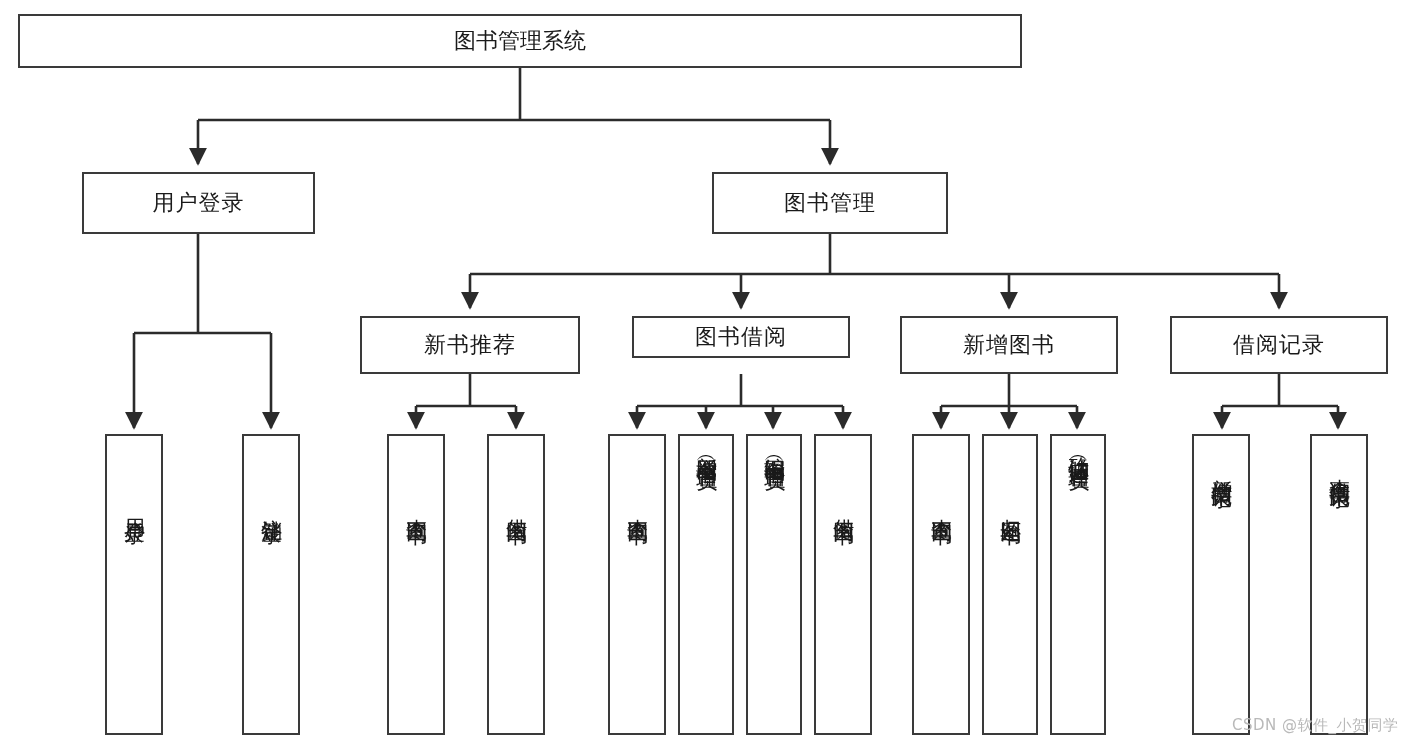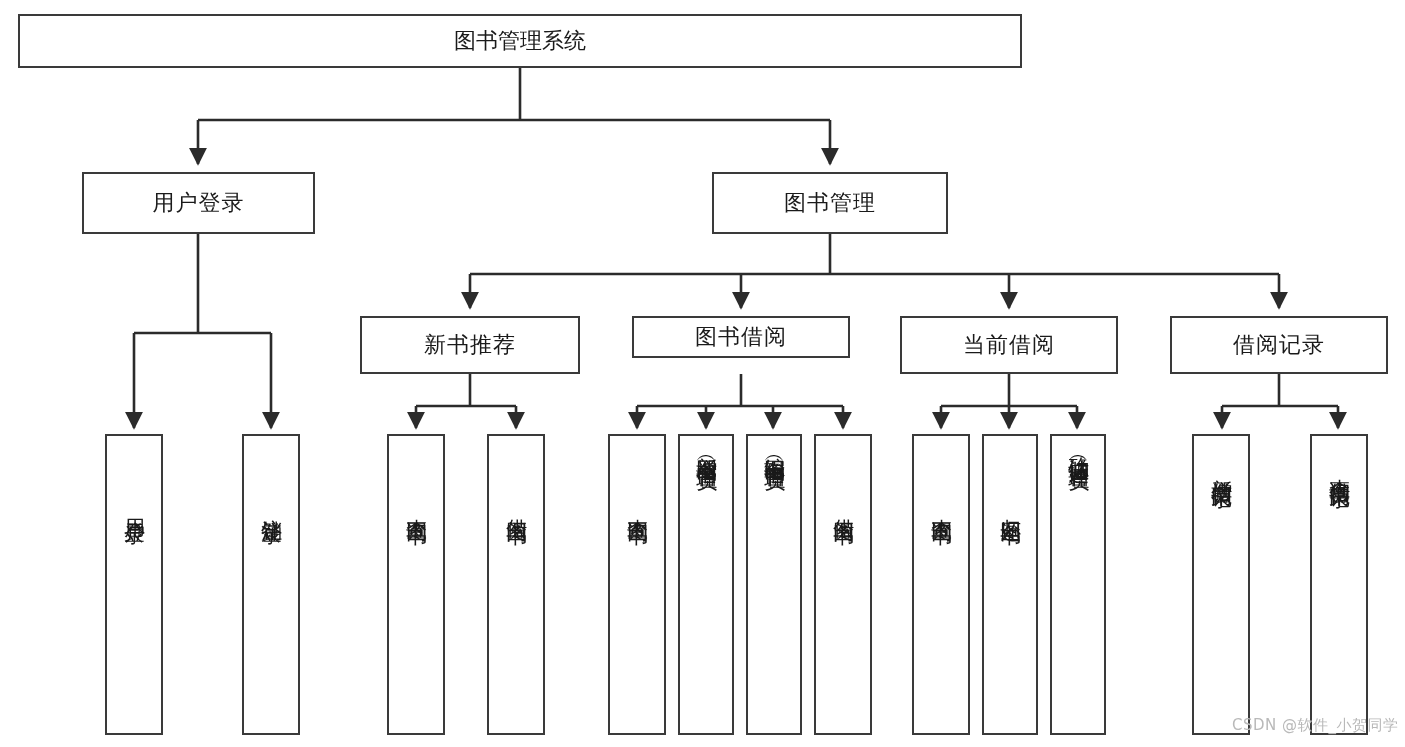--- a/index.html
+++ b/index.html
@@ -134,21 +134,21 @@
     <span>新书推荐</span>
   </div>
 
   <div class="node horiz" style="left:712px; top:172px; width:236px; height:62px;">
     <span>图书管理</span>
   </div>
   <div class="node horiz" style="left:632px; top:316px; width:218px; height:42px;">
     <span>图书借阅</span>
   </div>
   <div class="node horiz" style="left:900px; top:316px; width:218px; height:58px;">
-    <span>当前借阅</span>
+    <span>新增图书</span>
   </div>
   <div class="node horiz" style="left:1170px; top:316px; width:218px; height:58px;">
     <span>借阅记录</span>
   </div>
 
   <div class="node vert" style="left:105px; top:434px; width:58px; height:301px;">
     <span class="vlabel" style="margin-top:66px;">用户登录</span>
   </div>
 
   <div class="node vert" style="left:242px; top:434px; width:58px; height:301px;">

